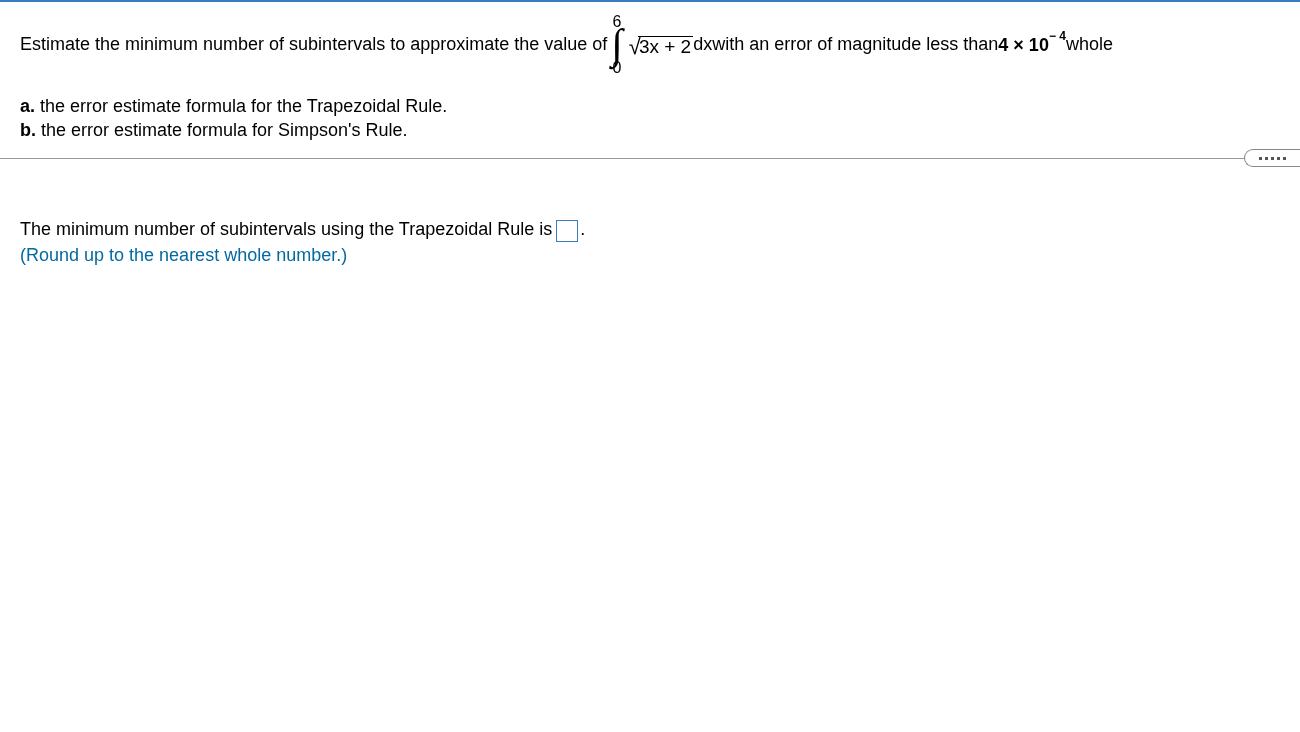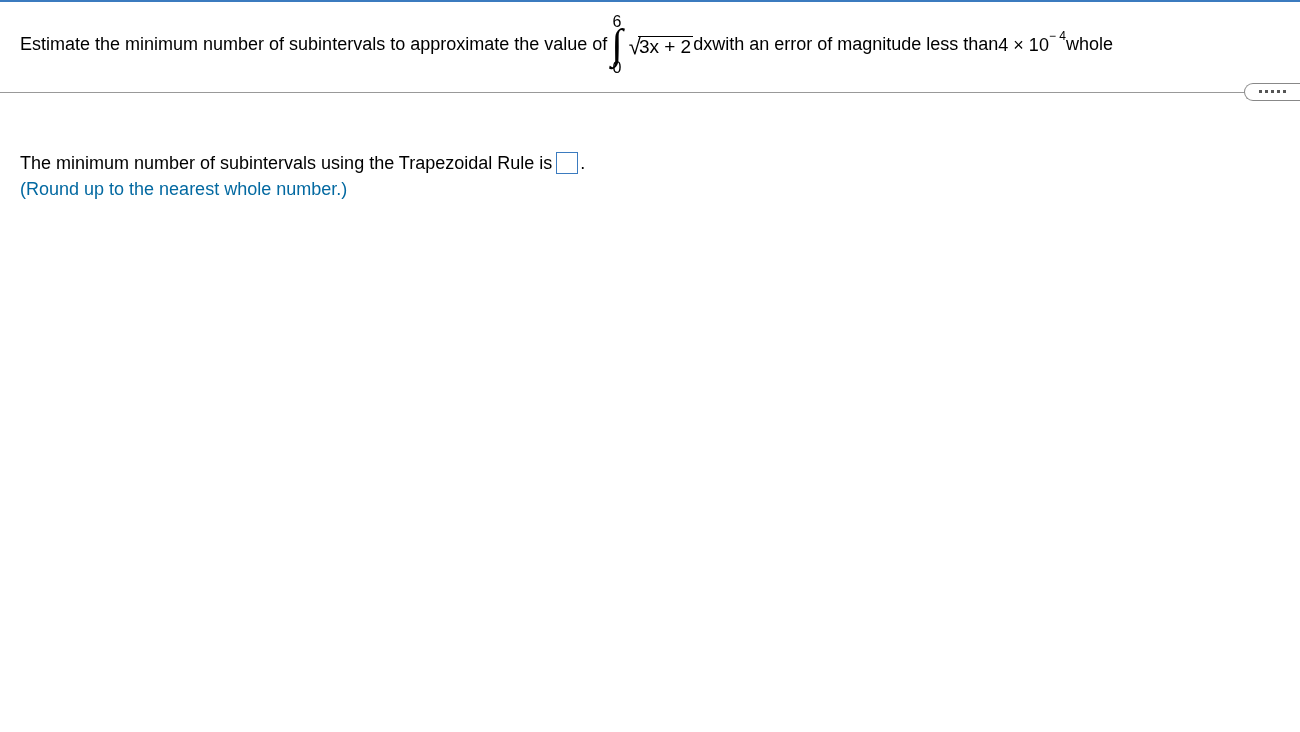--- a/index.html
+++ b/index.html
@@ -119,38 +119,38 @@
     height: 3px;
     background: #555;
     border-radius: 0;
   }
   .answer-area {
     margin-top: 14px;
     line-height: 1.45;
   }
   .answer-line {
     display: flex;
-    align-items: center;
+    align-items: flex-end;
     flex-wrap: wrap;
     margin-top: 48px;
   }
   .answer-input {
     width: 22px;
     height: 22px;
     border: 1px solid #3b7bbf;
     margin: 0 2px 0 4px;
     font-size: 16px;
     text-align: center;
     padding: 0;
     background: #fff;
   }
   .hint {
     color: #0369a1;
   }
-  .nowrap { white-space: nowrap; }
+  .nowrap { white-space: nowrap; font-weight: bold; }
 </style>
 </head>
 <body>
 
 <div class="top-border"></div>
 
 <div class="content">
 
   <div class="question-main">
     <span>Estimate the minimum number of subintervals to approximate the value of </span>
@@ -169,20 +169,28 @@
       <span> dx</span>
     </span>
 
     <span> with an error of magnitude less than </span>
     <span class="nowrap">
       <span>4</span><span> × 10</span><span class="sup">− 4</span>
     </span>
     <span> whole</span>
   </div>
 
+  <div class="parts">
+    <div>
+      <b>a.</b><span> the error estimate formula for the Trapezoidal Rule.</span>
+    </div>
+    <div>
+      <b>b.</b><span> the error estimate formula for Simpson's Rule.</span>
+    </div>
+  </div>
 
 </div>
 
 <div class="divider-row">
   <div class="divider-line"></div>
   <div class="dots-pill">
     <span class="dot"></span>
     <span class="dot"></span>
     <span class="dot"></span>
     <span class="dot"></span>

